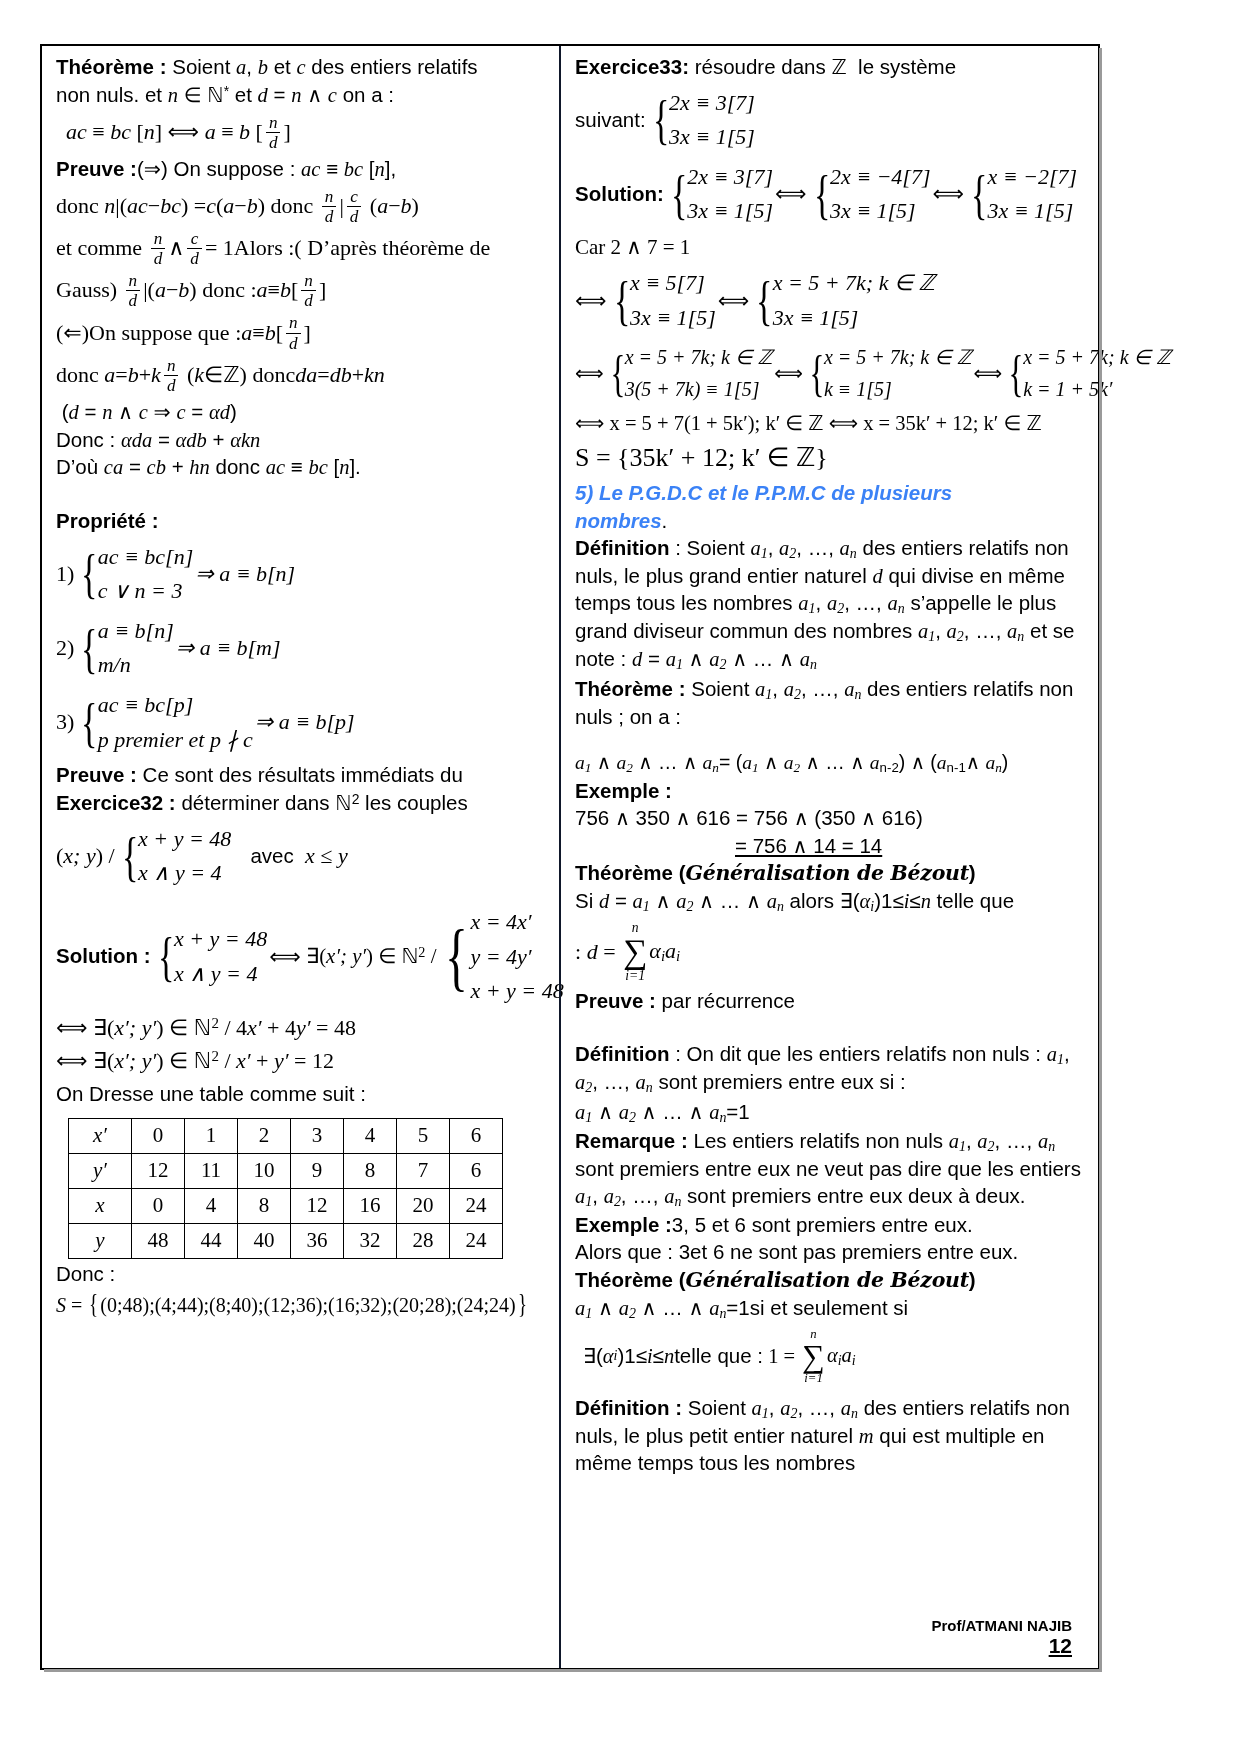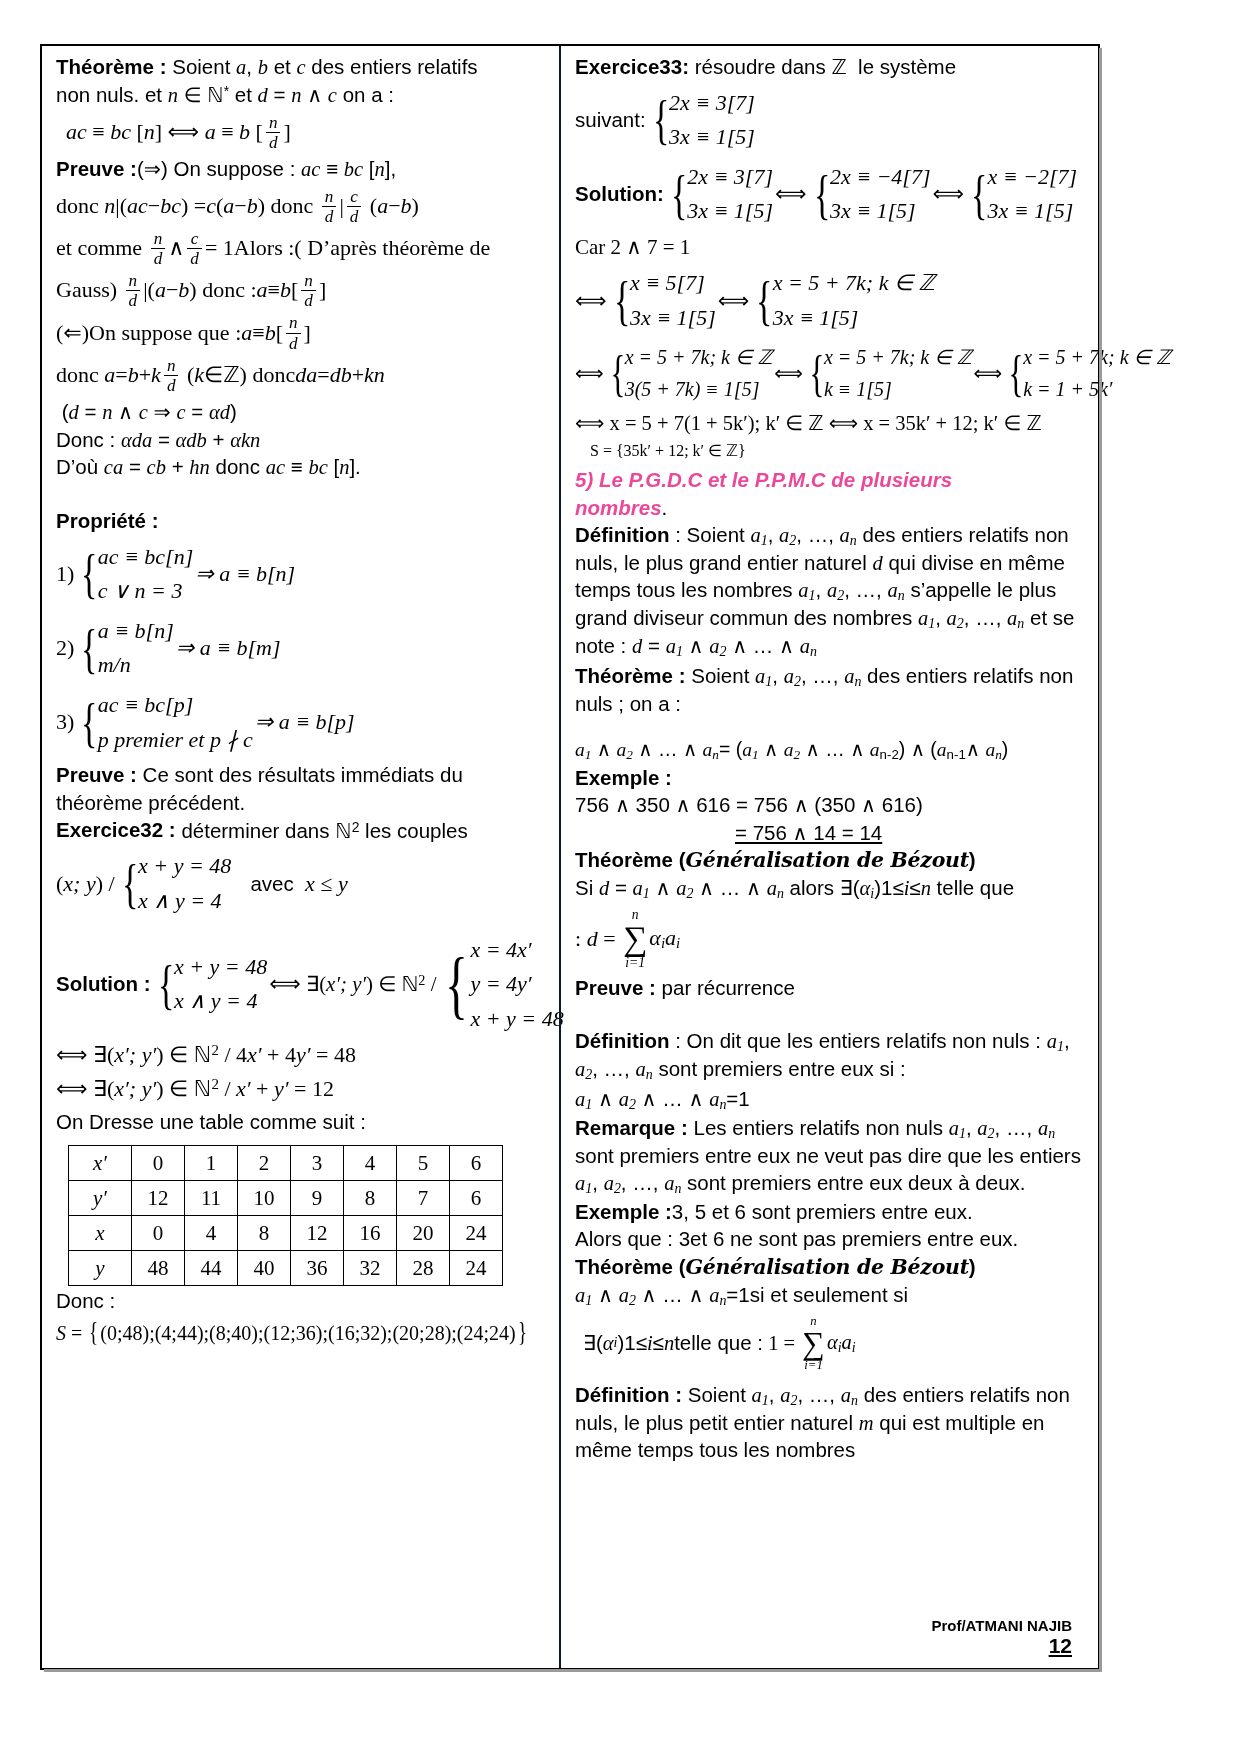--- a/index.html
+++ b/index.html
@@ -73,21 +73,21 @@
   .sum{display:inline-flex;flex-direction:column;align-items:center;
        vertical-align:middle;line-height:1;margin:0 2px;
        font-family:"Liberation Serif",serif;}
   .sum .top{font-size:.62em;font-style:italic;}
   .sum .sig{font-size:1.55em;font-style:normal;}
   .sum .bot{font-size:.62em;font-style:italic;}
 
   sub{font-size:.68em;vertical-align:-.22em;}
   sup{font-size:.68em;vertical-align:.45em;}
 
-  .red{color:#ec4899;font-weight:bold;font-style:italic;}
+  .red{color:#3b82f6;font-weight:bold;font-style:italic;}
   .bez{font-family:"DejaVu Serif",serif;font-style:italic;font-weight:bold;
        letter-spacing:-.3px;}
 
   table.tbl{border-collapse:collapse;margin:10px 0 2px 12px;
             font-family:"Liberation Serif",serif;}
   table.tbl td{
     border:1.4px solid #000;
     text-align:center;
     font-size:21px;
     padding:2px 0;
@@ -228,21 +228,20 @@
             <span class="mi">p premier et p ∤ c</span>
           </span>
         </span>
         <span class="mi">⇒ a ≡ b[p]</span>
       </div>
 
       <p>
         <b>Preuve :</b>
         <span>Ce sont des résultats immédiats du</span>
       </p>
-      <p>théorème précédent.</p>
 
       <p>
         <b>Exercice32 :</b>
         <span>déterminer dans <span class="bb">ℕ</span><sup>2</sup> les couples</span>
       </p>
 
       <div class="mline">
         <span class="mr">(</span>
           <span class="mi">x; y</span>
           <span class="mr">)</span>
@@ -433,21 +432,21 @@
           <span class="rows">
             <span class="mi">x = 5 + 7k; k ∈ ℤ</span>
             <span class="mi">k = 1 + 5k′</span>
           </span>
         </span>
       </div>
 
       <div class="mline" style="font-size:20.5px;">
         <span class="mr">⟺ x = 5 + 7(1 + 5k′); k′ ∈ ℤ ⟺ x = 35k′ + 12; k′ ∈ ℤ</span>
       </div>
-      <div class="mline" style="font-size:16px;margin-left:15px;">
+      <div class="mline" style="font-size:26px;">
         <span class="mr">S = {35k′ + 12; k′ ∈ ℤ}</span>
       </div>
 
       <p class="red">5) Le P.G.D.C et le P.P.M.C de plusieurs</p>
       <p><span class="red">nombres</span><span>.</span></p>
 
       <p>
         <b>Définition</b><span> : </span><span>Soient <span class="mi">a</span><sub class="mi">1</sub>, <span class="mi">a</span><sub class="mi">2</sub>, …, <span class="mi">a</span><sub class="mi">n</sub> des entiers relatifs non nuls, le plus grand entier naturel <span class="mi">d</span> qui divise en même temps tous les nombres <span class="mi">a</span><sub class="mi">1</sub>, <span class="mi">a</span><sub class="mi">2</sub>, …, <span class="mi">a</span><sub class="mi">n</sub> s’appelle le plus grand diviseur commun des nombres <span class="mi">a</span><sub class="mi">1</sub>, <span class="mi">a</span><sub class="mi">2</sub>, …, <span class="mi">a</span><sub class="mi">n</sub> et se note : <span class="mi">d</span> = <span class="mi">a</span><sub class="mi">1</sub> ∧ <span class="mi">a</span><sub class="mi">2</sub> ∧ … ∧ <span class="mi">a</span><sub class="mi">n</sub></span>
       </p>
 

